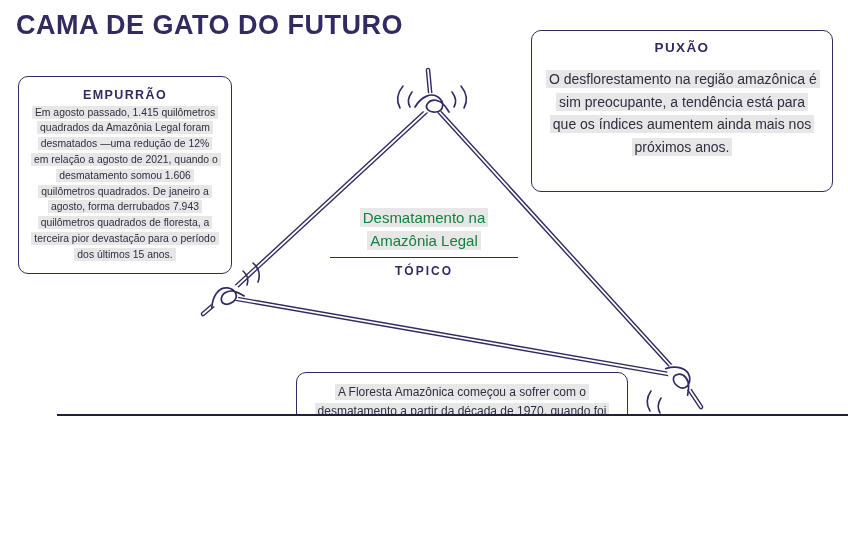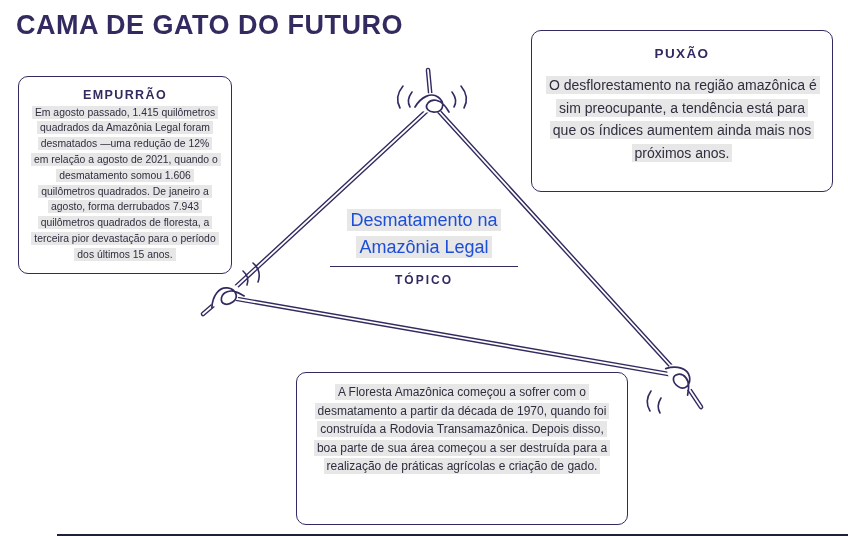--- a/index.html
+++ b/index.html
@@ -2,21 +2,21 @@
 <html><head>
 <meta charset="utf-8">
 <style>
   :root{
     --accent:#332a60;
     --ink:#2e2e3f;
     --hl:#e7e7e7;
   }
   html,body{margin:0;padding:0;background:#ffffff;}
   .canvas{
-    position:relative;width:848px;height:536px;background:#ffffff;overflow:hidden;
+    position:relative;width:848px;height:416px;background:#ffffff;overflow:hidden;
     font-family:"Liberation Sans", sans-serif;
   }
   .title{
     position:absolute;left:16px;top:10px;
     font-size:27px;font-weight:bold;letter-spacing:0.5px;color:var(--accent);
   }
   svg.cradle{position:absolute;left:0;top:0;z-index:0;}
   .rope-outer{stroke:var(--accent);stroke-width:4.6;stroke-linecap:round;}
   .rope-inner{stroke:#ffffff;stroke-width:1.8;stroke-linecap:round;}
   .knot-bg{fill:#ffffff;}
@@ -33,30 +33,30 @@
   .box-heading .l2{font-weight:600;}
   .box-body{margin-top:0;color:var(--ink);}
   .hl{
     background:var(--hl);padding:1px 3px;
     -webkit-box-decoration-break:clone;box-decoration-break:clone;
   }
   .present{left:18px;top:76px;width:214px;height:198px;}
   .present .box-heading{font-size:12.5px;}
   .present .box-body{font-size:10.4px;line-height:1.52;}
 
-  .future{left:531px;top:30px;width:302px;height:162px;padding:14px 14px;}
+  .future{left:531px;top:30px;width:302px;height:162px;padding:8px 14px;}
   .future .box-heading{font-size:13.5px;}
   .future .box-body{margin-top:10px;font-size:14px;line-height:1.62;}
 
   .history{left:296px;top:372px;width:332px;height:153px;padding:10px 14px;}
   .history .box-heading{font-size:13px;}
   .history .box-body{font-size:12px;line-height:1.55;}
 
   .topic{position:absolute;z-index:2;left:330px;top:207px;width:188px;text-align:center;}
-  .topic-label{font-size:18px;line-height:1.5;color:#1d4ed8;}
+  .topic-label{font-size:15px;line-height:1.5;color:#15803d;}
   .topic-divider{border-top:1.6px solid var(--accent);margin-top:5px;}
   .topic-caption{
     margin-top:6px;font-size:12px;font-weight:bold;letter-spacing:2px;color:var(--accent);text-align:center;
   }
   .bottom-rule{position:absolute;left:57px;right:0;bottom:0;height:2px;background:#20203a;z-index:3;}
 </style>
 </head>
 <body>
 
 <div class="canvas">

